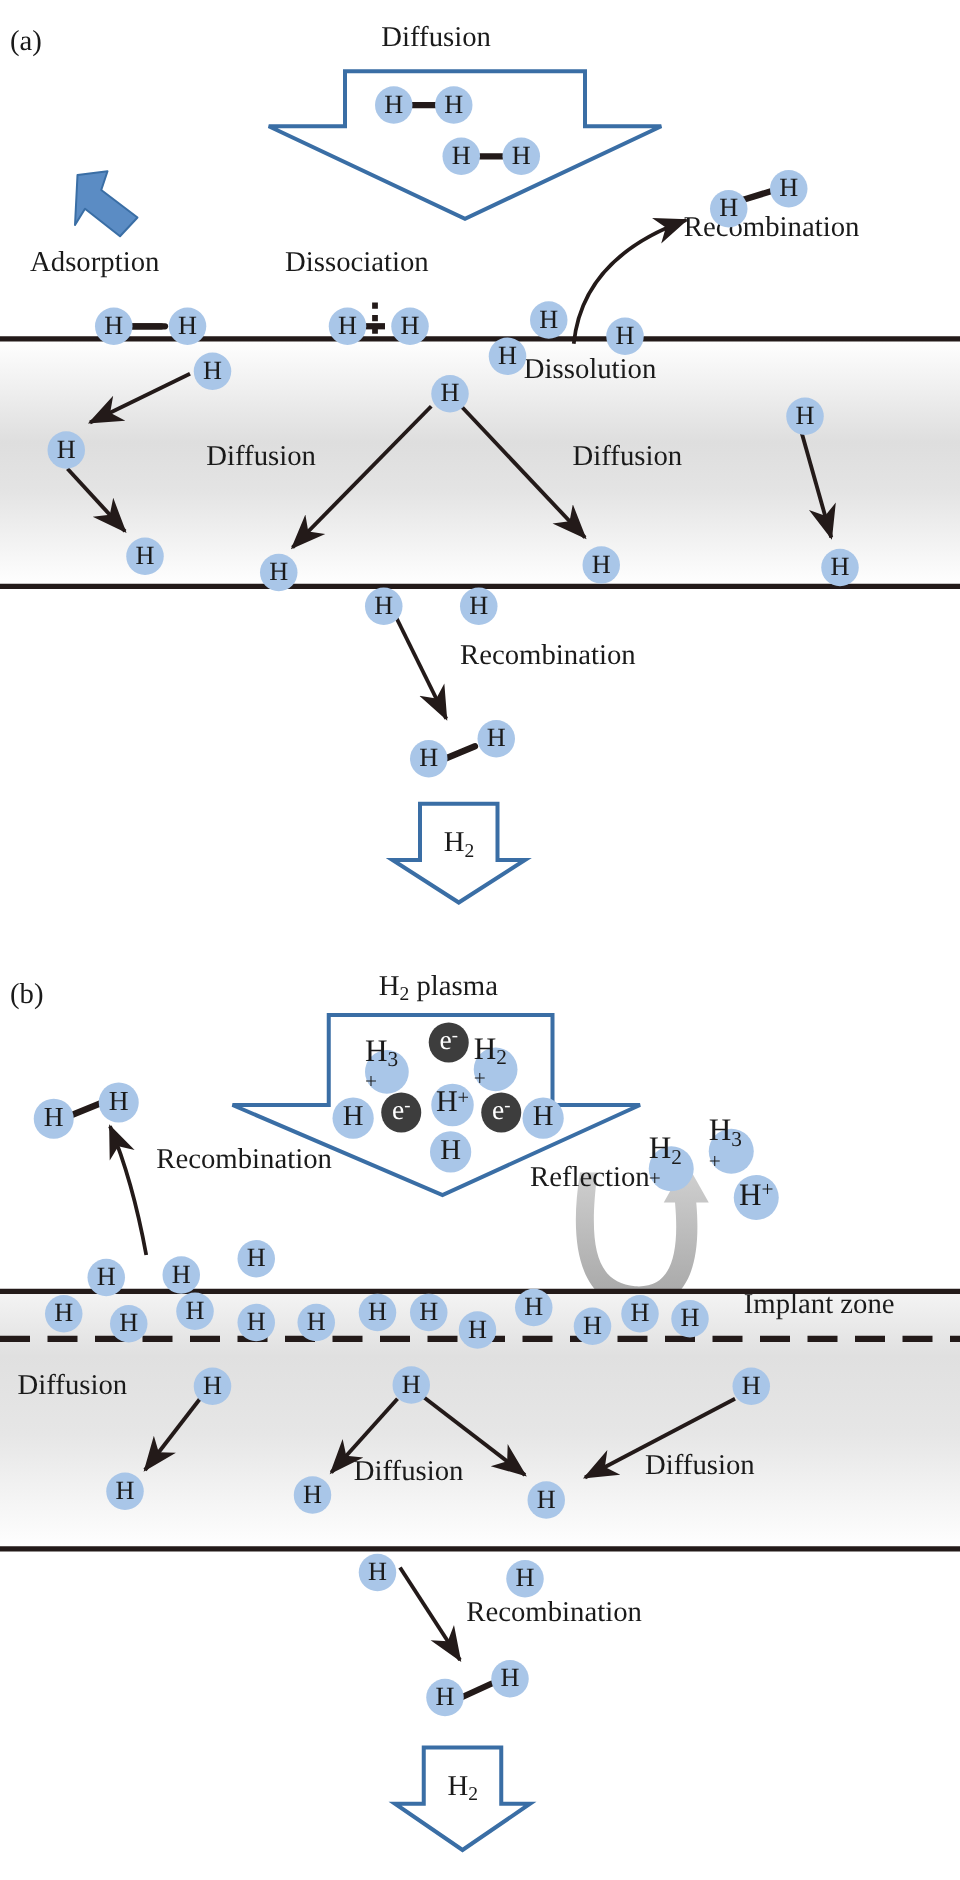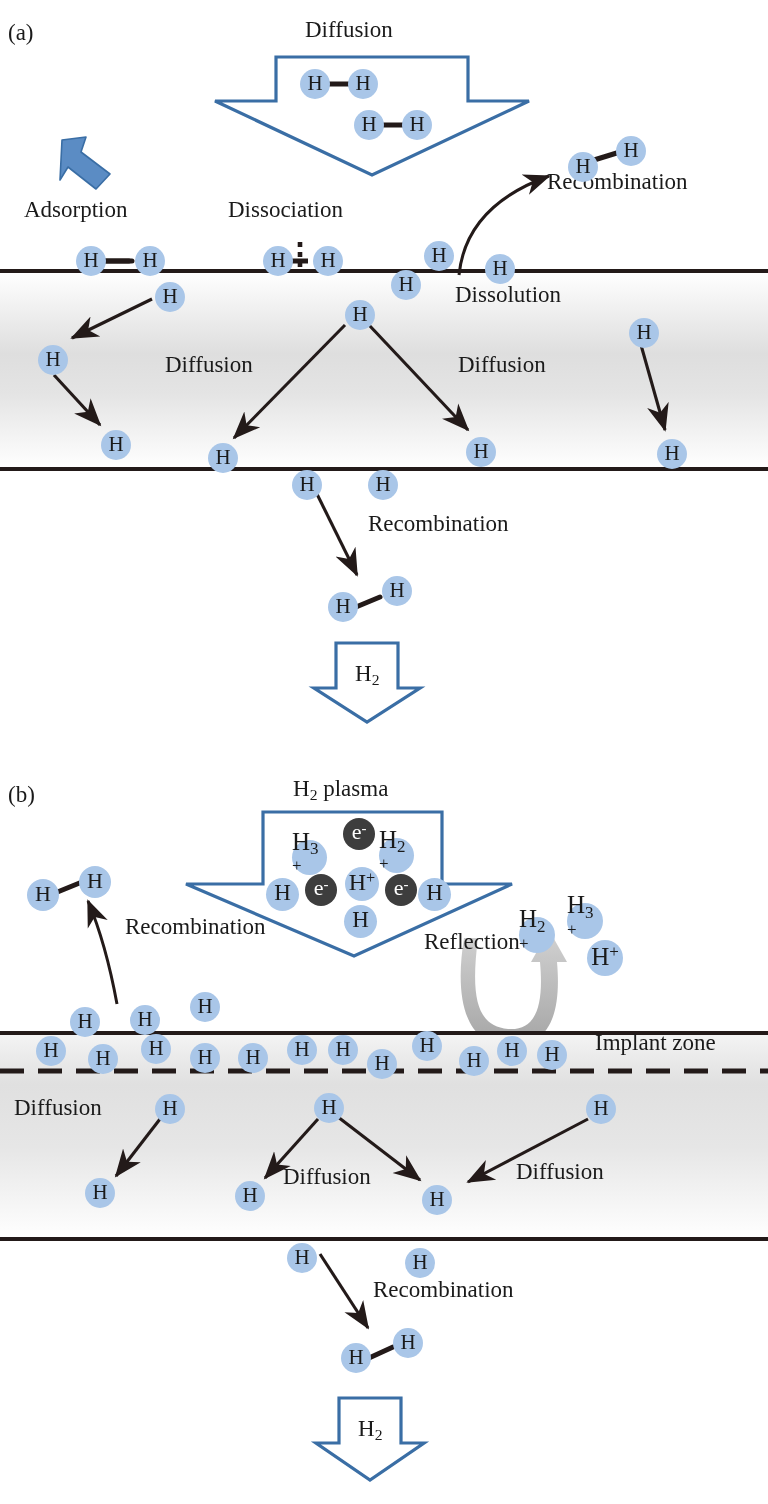--- a/index.html
+++ b/index.html
@@ -135,21 +135,21 @@
   <div class="panel-label" style="left:8px;top:20px;">(a)</div>
 
   <div class="lbl" style="left:305px;top:18px;">Diffusion</div>
 
   <div class="lbl" style="left:24px;top:198px;text-align:right;">Adsorption</div>
 
   <div class="lbl" style="left:228px;top:198px;">Dissociation</div>
 
   <div class="lbl" style="left:547px;top:170px;">Recombination</div>
 
-  <div class="lbl" style="left:419px;top:283px;margin-left:36px;">Dissolution</div>
+  <div class="lbl" style="left:419px;top:283px;">Dissolution</div>
 
   <div class="lbl" style="left:165px;top:353px;">Diffusion</div>
 
   <div class="lbl" style="left:458px;top:353px;">Diffusion</div>
 
   <div class="lbl" style="left:368px;top:512px;">Recombination</div>
 
   <div class="lbl" style="left:355px;top:662px;">
     <span>H</span><span class="sub">2</span>
   </div>
@@ -227,21 +227,21 @@
       <div class="atom" style="left: 328px; top: 592px; width: 30px; height: 30px; font-size: 21px;">
         <span>H</span>
       </div>
       <div class="atom" style="left: 382px; top: 576px; width: 30px; height: 30px; font-size: 21px;">
         <span>H</span>
       </div>
     </div>
 
   <div class="panel-label" style="left:8px;top:782px;">(b)</div>
 
-  <div class="lbl" style="left:293px;top:777px;">
+  <div class="lbl" style="left:303px;top:777px;">
     <span>H</span><span class="sub">2</span><span> plasma</span>
   </div>
 
   <div class="lbl" style="left:125px;top:915px;">Recombination</div>
 
   <div class="lbl" style="left:424px;top:930px;">Reflection</div>
 
   <div class="lbl" style="left:595px;top:1031px;">Implant zone</div>
 
   <div class="lbl" style="left:14px;top:1096px;">Diffusion</div>

